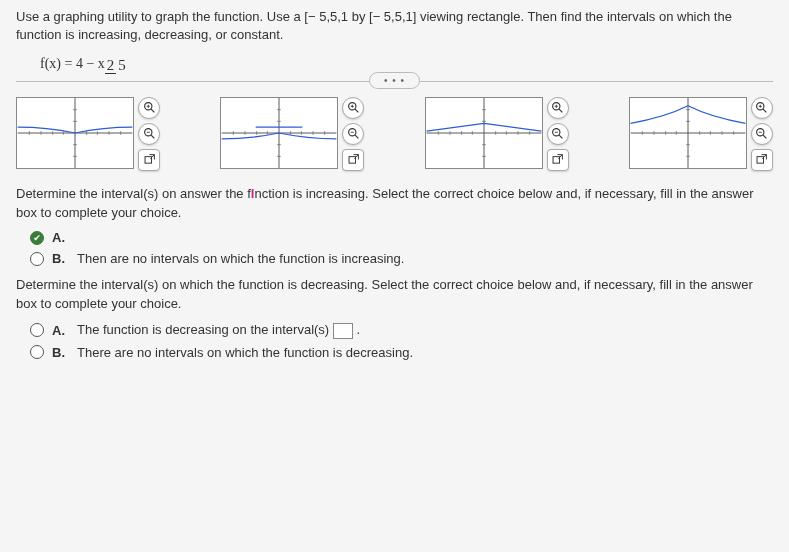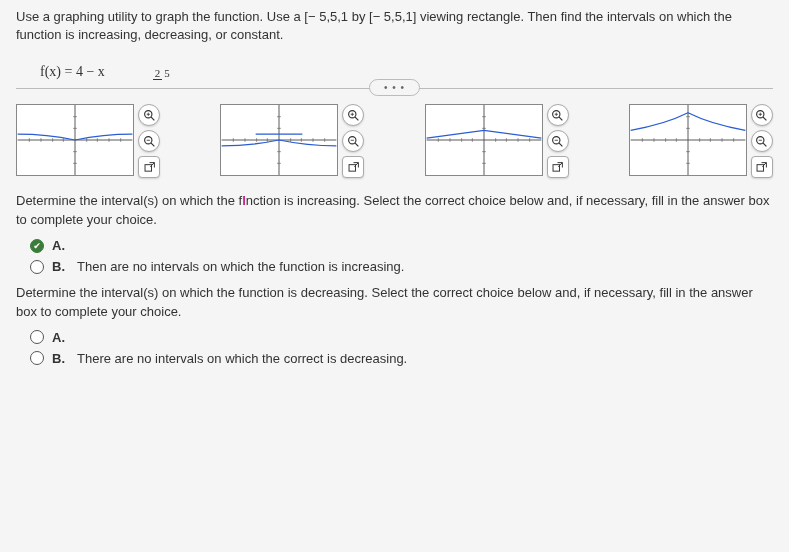--- a/index.html
+++ b/index.html
@@ -6,23 +6,23 @@
     body {
       font-family: Arial, sans-serif;
       font-size: 13px;
       color: #333;
       background: #f5f5f5;
       width: 789px;
       height: 552px;
       padding: 8px 16px;
       position: relative;
     }
-    .problem-text { line-height: 1.4; margin-bottom: 20px; }
+    .problem-text { line-height: 1.4; margin-bottom: 12px; }
     .formula-block { margin: 6px 0 8px 24px; font-family: 'Times New Roman', serif; font-size: 14px; }
-    .formula-block .frac { display: inline-block; vertical-align: middle; text-align: center; font-size: 11px; line-height: 1; margin-left: 48px; }
+    .formula-block .frac { display: inline-block; vertical-align: middle; text-align: center; font-size: 15px; line-height: 1; }
     .formula-block .frac .num { border-bottom: 1px solid #333; padding: 0 2px; }
     .formula-block .frac .den { padding: 0 2px; }
     .formula-block .base { vertical-align: bottom; }
     .hr { border: none; border-top: 1px solid #bbb; margin: 8px 0 0 0; }
     .ellipsis-container { text-align: center; margin: -10px 0 6px 0; }
     .ellipsis-pill {
       display: inline-block;
       padding: 2px 14px;
       border: 1px solid #bbb;
       border-radius: 10px;
@@ -273,38 +273,43 @@
             <rect x="2.5" y="4.5" width="8" height="8" fill="none" stroke="#333" stroke-width="1.2"></rect>
             <path d="M8 2 L14 2 L14 8" fill="none" stroke="#333" stroke-width="1.2"></path>
             <line x1="14" y1="2" x2="9" y2="7" stroke="#333" stroke-width="1.2"></line>
           </svg>
         </div>
     </div>
   </div>
 </div>
 
 <div class="section-text">
-  <span>Determine the interval(s) on which the f</span><span class="cursor-mark">I</span><span>nction is increasing. Select the correct choice below and, if necessary, fill in the answer box to complete your choice.</span>
+  <span>Determine the interval(s) on answer the f</span><span class="cursor-mark">I</span><span>nction is increasing. Select the correct choice below and, if necessary, fill in the answer box to complete your choice.</span>
 </div>
 
 <div class="choice-row">
   <div class="radio checked"></div>
   <span class="choice-label">A.</span>
 </div>
 
 <div class="choice-row">
   <div class="radio"></div>
   <span class="choice-label">B.</span>
   <span>Then are no intervals on which the function is increasing.</span>
 </div>
 
 <div class="section-text">Determine the interval(s) on which the function is decreasing. Select the correct choice below and, if necessary, fill in the answer box to complete your choice.</div>
 
 <div class="choice-row">
   <div class="radio"></div>
   <span class="choice-label">A.</span>
+  <span>
+    <span>The function is decreasing on the interval(s) </span>
+    <span class="answer-blank"></span>
+    <span> .</span>
+  </span>
 </div>
 
 <div class="choice-row">
   <div class="radio"></div>
   <span class="choice-label">B.</span>
-  <span>There are no intervals on which the correct is decreasing.</span>
+  <span>There are no intervals on which the function is decreasing.</span>
 </div>
 
 </body></html>

